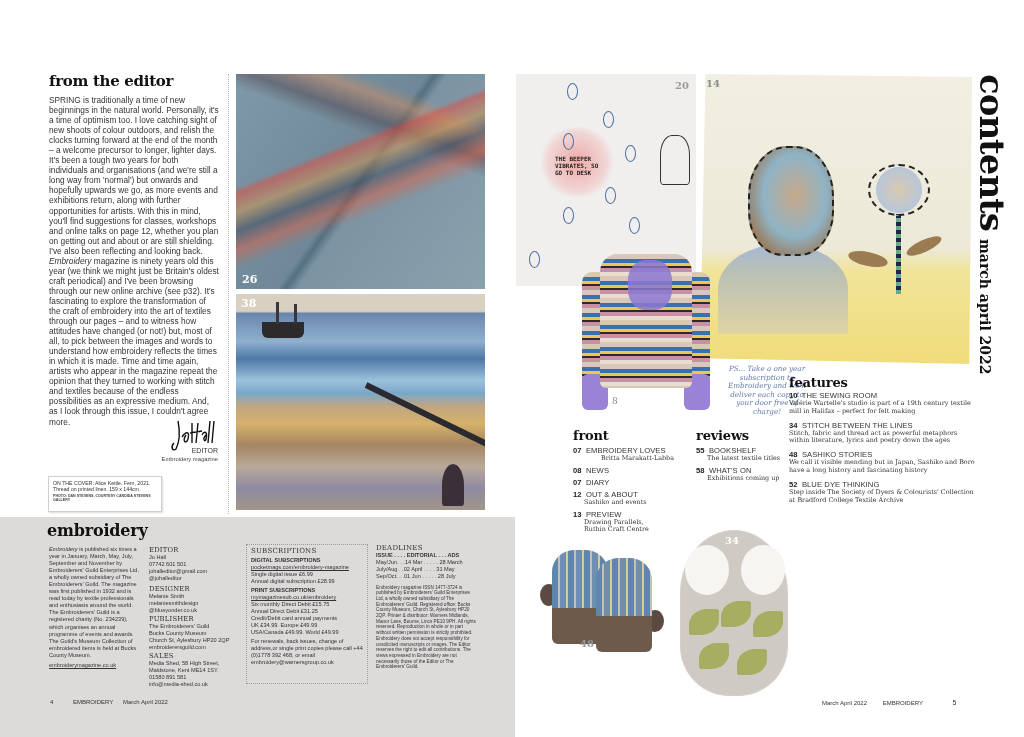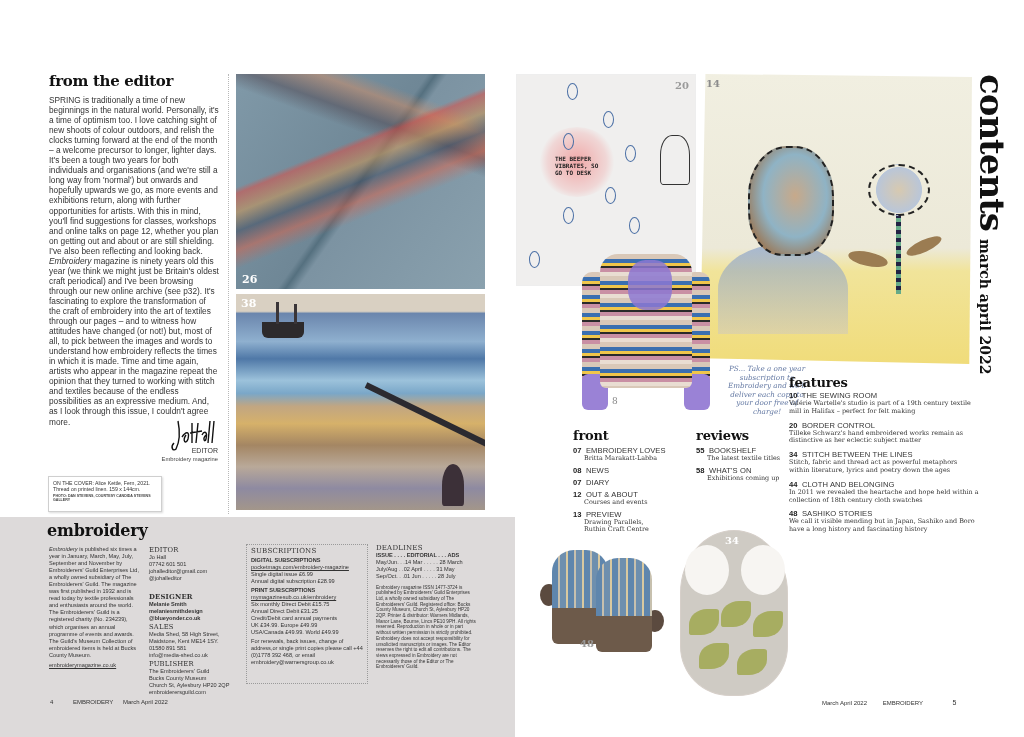--- a/index.html
+++ b/index.html
@@ -164,39 +164,39 @@
 </div>
 
 <div class="abs staff">
   <div>
     <div class="col-head">EDITOR</div>
     <div>Jo Hall</div>
     <div>07742 601 501</div>
     <div>johalleditor@gmail.com</div>
     <div>@johalleditor</div>
   </div>
-  <div style="margin-top:12px;font-weight:bold;">
+  <div style="margin-top:4px;">
     <div class="col-head">DESIGNER</div>
     <div>Melanie Smith</div>
     <div>melaniesmithdesign</div>
     <div>@blueyonder.co.uk</div>
+  </div>
+  <div style="margin-top:2px;">
+    <div class="col-head">PUBLISHER</div>
+    <div>The Embroiderers' Guild</div>
+    <div>Bucks County Museum</div>
+    <div>Church St, Aylesbury HP20 2QP</div>
+    <div>embroiderersguild.com</div>
   </div>
   <div style="margin-top:2px;">
     <div class="col-head">SALES</div>
     <div>Media Shed, 58 High Street,</div>
     <div>Maidstone, Kent ME14 1SY.</div>
     <div>01580 891 581</div>
     <div>info@media-shed.co.uk</div>
-  </div>
-  <div style="margin-top:2px;">
-    <div class="col-head">PUBLISHER</div>
-    <div>The Embroiderers' Guild</div>
-    <div>Bucks County Museum</div>
-    <div>Church St, Aylesbury HP20 2QP</div>
-    <div>embroiderersguild.com</div>
   </div>
 </div>
 
 <div class="abs subs">
   <div class="col-head">SUBSCRIPTIONS</div>
   <div class="sub-h">DIGITAL SUBSCRIPTIONS</div>
   <div class="link">pocketmags.com/embroidery-magazine</div>
   <div>Single digital issue £6.99</div>
   <div>Annual digital subscription £28.99</div>
   <div class="sub-h">PRINT SUBSCRIPTIONS</div>
@@ -269,31 +269,31 @@
   <div class="abs patch"></div>
   <span class="abs num8">8</span>
 </div>
 
 <div class="abs ps-note">PS... Take a one year subscription to Embroidery and we'll deliver each copy to your door free of charge!</div>
 
 <div class="abs front">
   <div class="sec-head" style="margin-bottom:3px;">front</div>
   <div class="toc-item">
     <div class="toc-title"><b>07</b> <span>EMBROIDERY LOVES</span></div>
-    <div class="toc-desc" style="padding-left:11px;">Britta Marakatt-Labba</div>
+    <div class="toc-desc" style="padding-left:11px;text-align:center;">Britta Marakatt-Labba</div>
   </div>
   <div class="toc-item">
     <div class="toc-title"><b>08</b> <span>NEWS</span></div>
   </div>
   <div class="toc-item">
     <div class="toc-title"><b>07</b> <span>DIARY</span></div>
   </div>
   <div class="toc-item">
     <div class="toc-title"><b>12</b> <span>OUT &amp; ABOUT</span></div>
-    <div class="toc-desc" style="padding-left:11px;">Courses and events</div>
+    <div class="toc-desc" style="padding-left:11px;">Sashiko and events</div>
   </div>
   <div class="toc-item">
     <div class="toc-title"><b>13</b> <span>PREVIEW</span></div>
     <div class="toc-desc" style="padding-left:11px; width:86px;">Drawing Parallels, Ruthin Craft Centre</div>
   </div>
 </div>
 
 <div class="abs reviews">
   <div class="sec-head" style="margin-bottom:3px;">reviews</div>
   <div class="toc-item">
@@ -306,34 +306,30 @@
   </div>
 </div>
 
 <div class="abs features">
   <div class="sec-head" style="margin-bottom:1px;">features</div>
   <div class="toc-item">
     <div class="toc-title"><b>10</b> <span>THE SEWING ROOM</span></div>
     <div class="toc-desc">Valérie Wartelle's studio is part of a 19th century textile mill in Halifax – perfect for felt making</div>
   </div>
   <div class="toc-item">
-    <div class="toc-title"><b>20</b> <span>BORDER CONTROL</span></div>
-    <div class="toc-desc">Tilleke Schwarz's hand embroidered works remain as distinctive as her eclectic subject matter</div>
-  </div>
-  <div class="toc-item">
     <div class="toc-title"><b>34</b> <span>STITCH BETWEEN THE LINES</span></div>
     <div class="toc-desc">Stitch, fabric and thread act as powerful metaphors within literature, lyrics and poetry down the ages</div>
   </div>
   <div class="toc-item">
-    <div class="toc-title"><b>44</b> <span>CLOTH AND BELONGING</span></div>
-    <div class="toc-desc">In 2011 we revealed the heartache and hope held within a collection of 18th century cloth swatches</div>
-  </div>
-  <div class="toc-item">
     <div class="toc-title"><b>48</b> <span>SASHIKO STORIES</span></div>
     <div class="toc-desc">We call it visible mending but in Japan, Sashiko and Boro have a long history and fascinating history</div>
+  </div>
+  <div class="toc-item">
+    <div class="toc-title"><b>52</b> <span>BLUE DYE THINKING</span></div>
+    <div class="toc-desc">Step inside The Society of Dyers &amp; Colourists' Collection at Bradford College Textile Archive</div>
   </div>
 </div>
 
 <div class="abs img-34">
   <div class="abs moon1"></div>
   <div class="abs moon2"></div>
   <div class="abs leaf" style="left:8px; top:78px;"></div>
   <div class="abs leaf" style="left:40px; top:70px;"></div>
   <div class="abs leaf" style="left:72px; top:80px;"></div>
   <div class="abs leaf" style="left:18px; top:112px;"></div>

